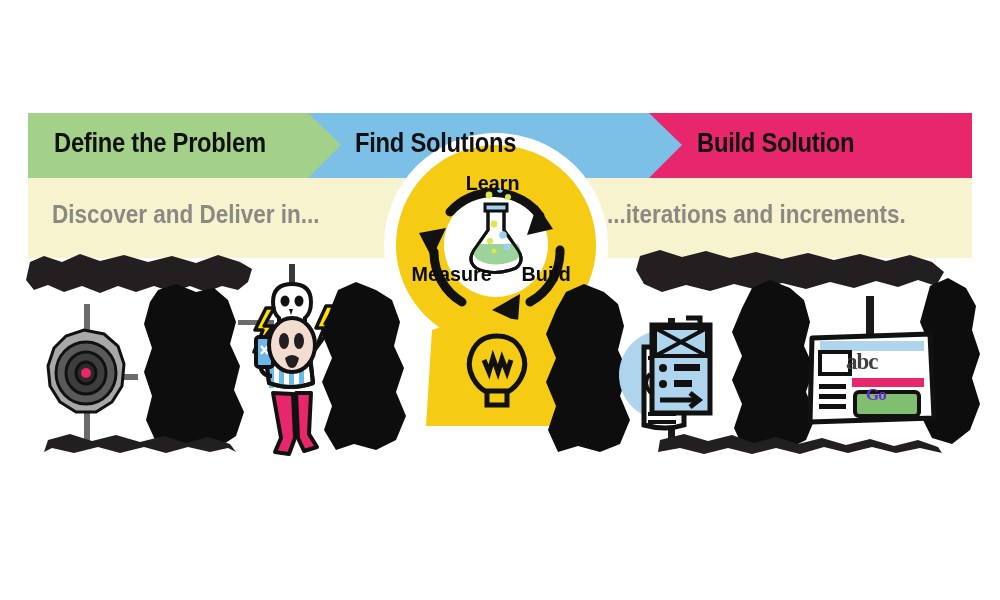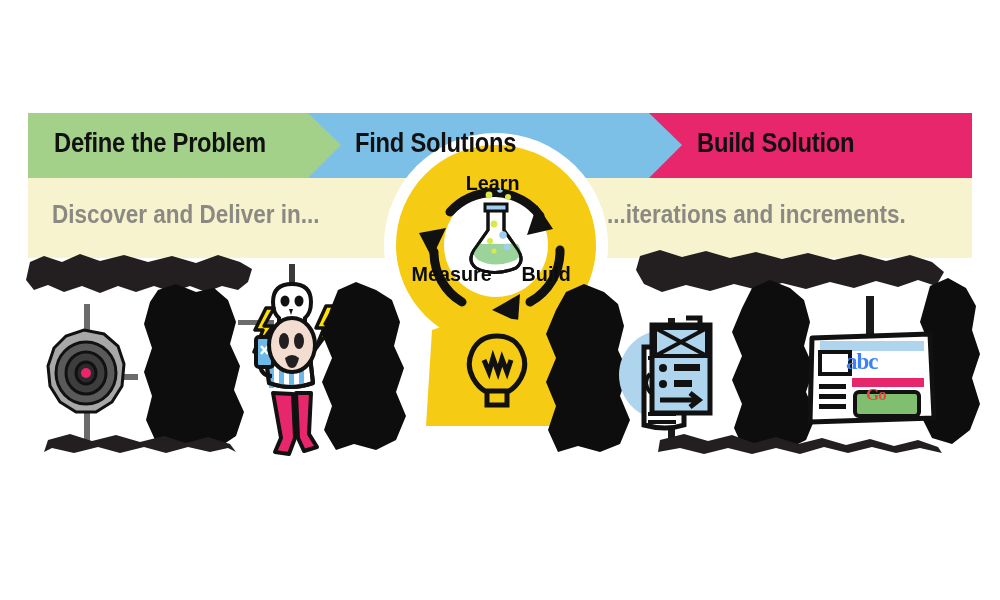--- a/index.html
+++ b/index.html
@@ -56,26 +56,26 @@
     transform-origin:center center;
   }
   #word-learn{left:464px;top:172px;}
   #word-build{left:520px;top:263px;}
   #word-measure{left:409px;top:263px;}
 
   
   .mock-abc{
     position:absolute;left:846px;top:350px;
     font-family:"Liberation Serif",serif;font-weight:bold;font-size:23px;
-    color:#3b82f6;letter-spacing:-1px;line-height:1;
+    color:#404040;letter-spacing:-1px;line-height:1;
   }
   .mock-go{
     position:absolute;left:866px;top:386px;
     font-family:"Liberation Serif",serif;font-weight:bold;font-size:17px;
-    color:#ef4444;letter-spacing:-1px;line-height:1;
+    color:#6d28d9;letter-spacing:-1px;line-height:1;
   }
 </style>
 </head>
 <body>
 
 <div id="stage">
 
   <svg class="layer" viewBox="0 0 1000 600">
     <defs>
       <clipPath id="clipAll">

